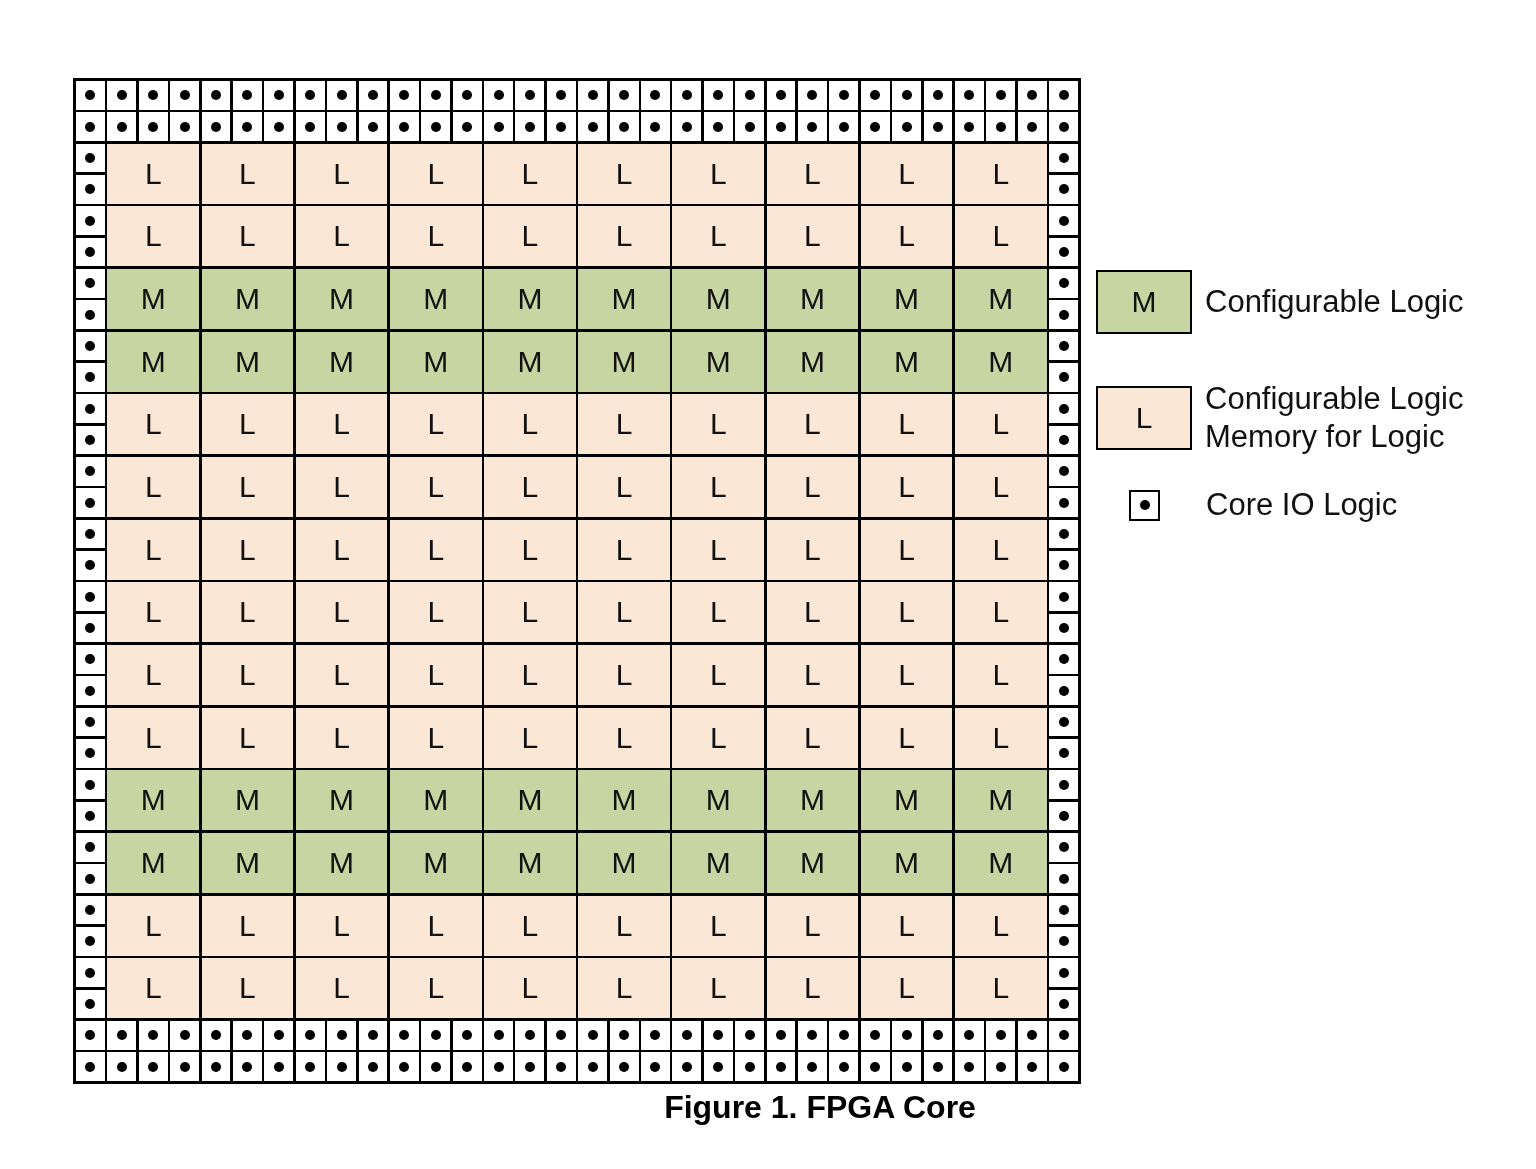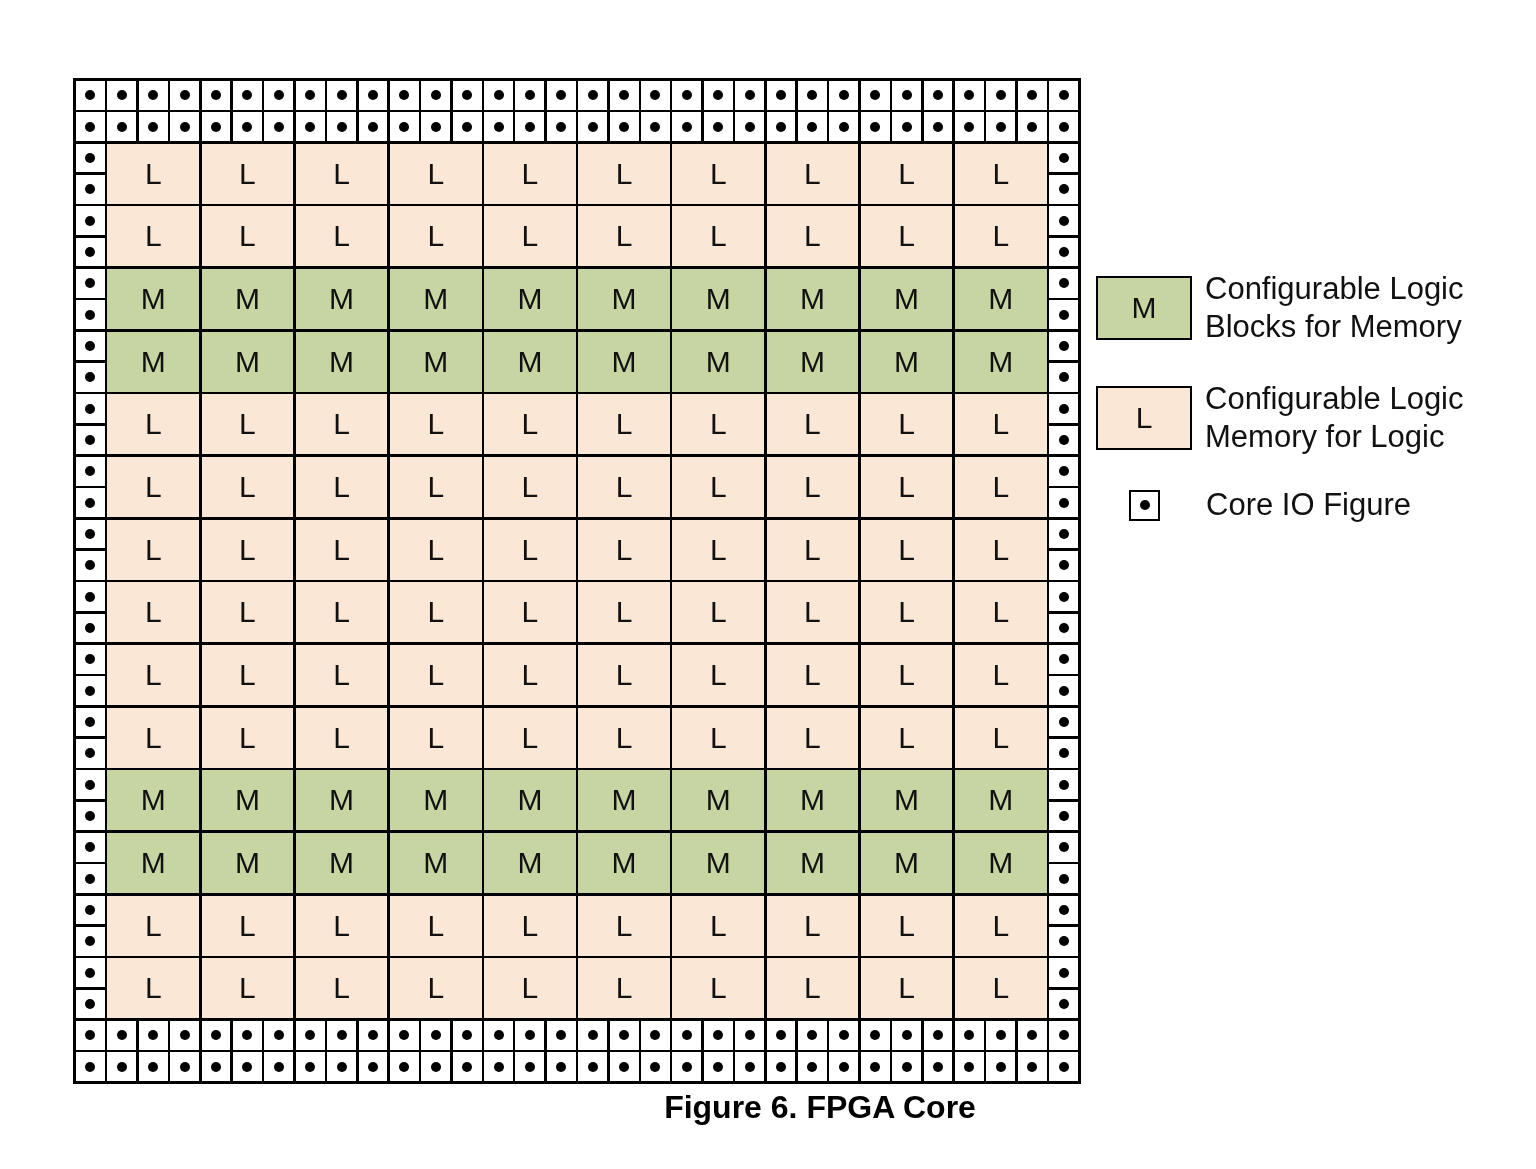--- a/index.html
+++ b/index.html
@@ -786,42 +786,41 @@
     </div>
 
   <div class="legend">
 
     <div class="legend-item" style="top:0px">
       <div class="swatch" style="background: rgb(198, 213, 162);">
         <span>M</span>
       </div>
       <div class="legend-label">
         <div>Configurable Logic</div>
-        <div>Blocks for Memory</div>
       </div>
     </div>
 
     <div class="legend-item" style="top:110px">
       <div class="swatch" style="background: rgb(251, 231, 214);">
         <span>L</span>
       </div>
       <div class="legend-label">
         <div>Configurable Logic</div>
         <div>Memory for Logic</div>
       </div>
     </div>
 
     <div class="legend-item" style="top:216px">
       <div class="io-swatch-slot">
         <div class="io-swatch">
           <span class="io-dot"></span>
         </div>
       </div>
       <div class="legend-label">
-        <div>Core IO Figure</div>
+        <div>Core IO Logic</div>
       </div>
     </div>
 
   </div>
 
-  <div class="caption">Figure 6. FPGA Core</div>
+  <div class="caption">Figure 1. FPGA Core</div>
 
 </div>
 
 </body></html>

